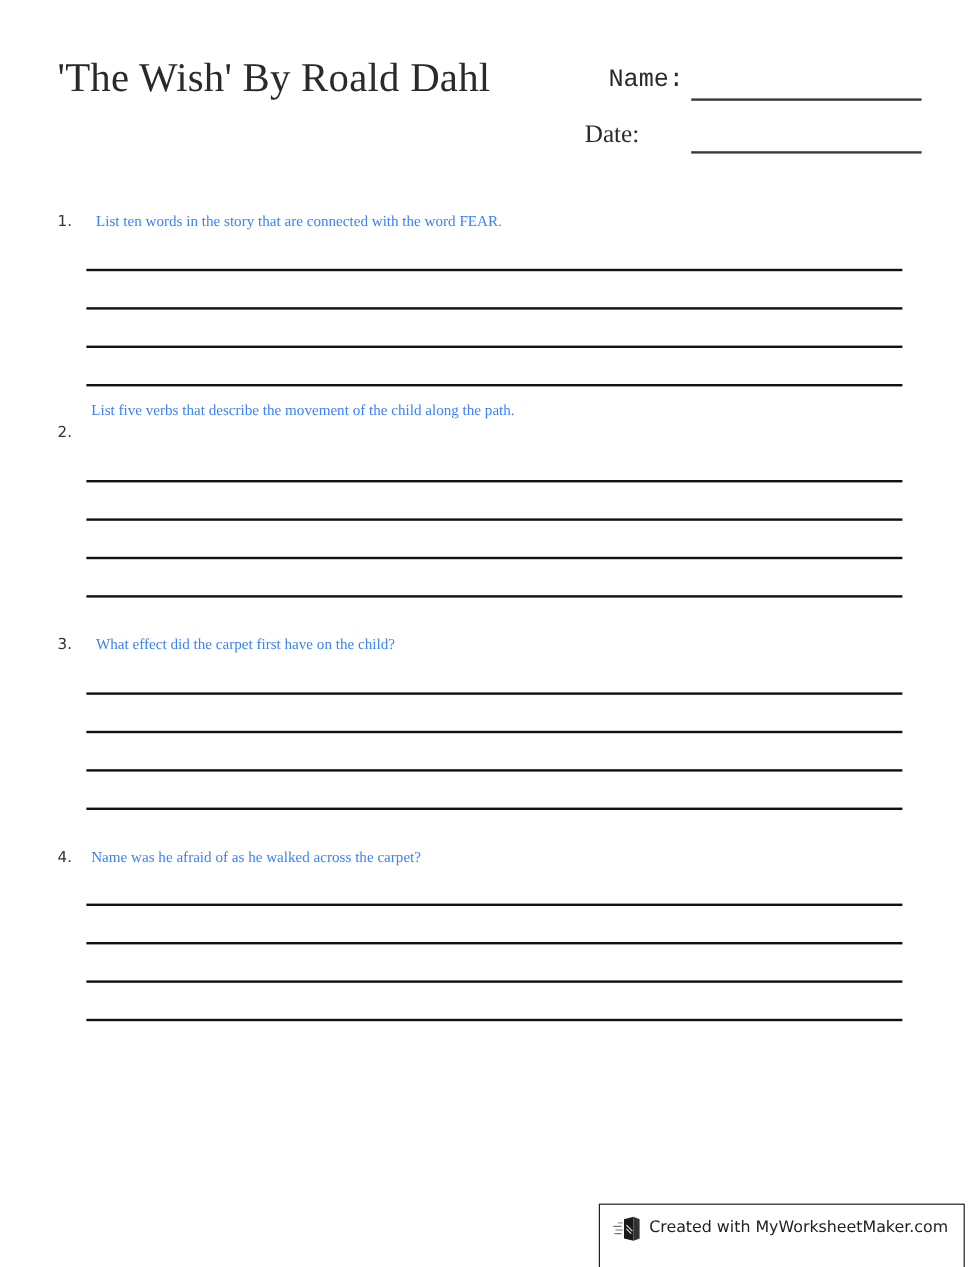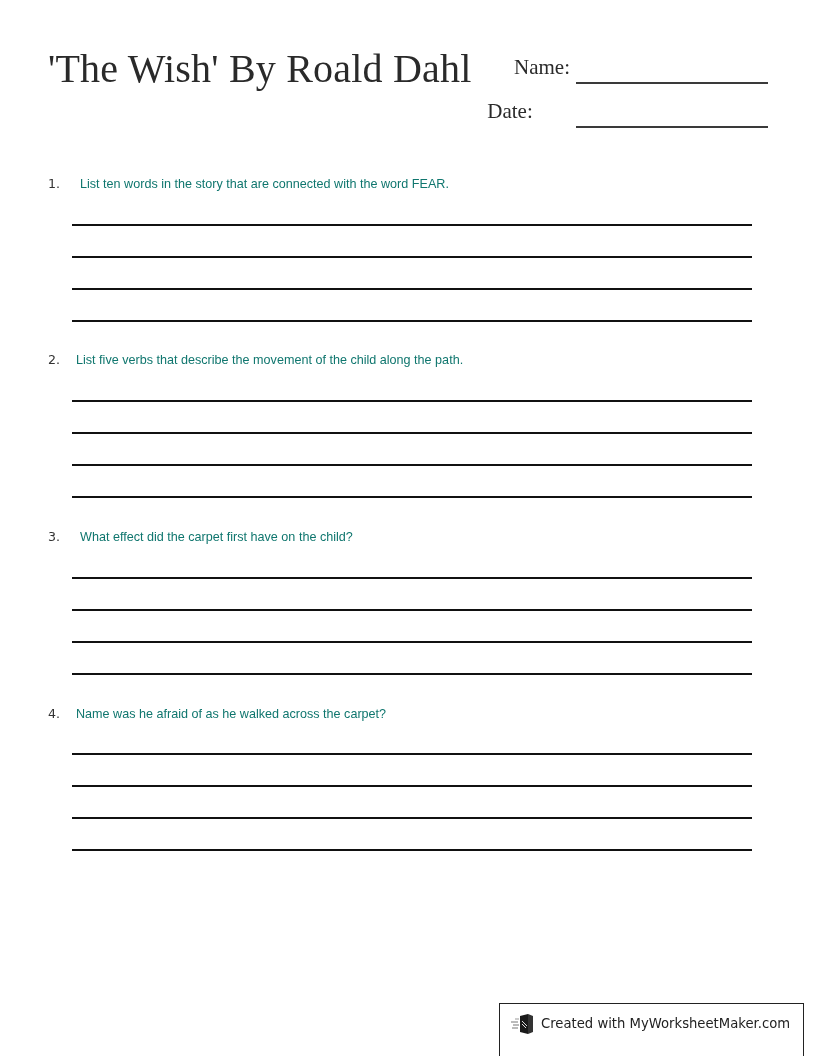--- a/index.html
+++ b/index.html
@@ -4,40 +4,40 @@
   <style>
     html, body { margin: 0; padding: 0; background: #ffffff; }
     body {
       width: 816px; height: 1056px; position: relative; overflow: hidden;
       color: #222222;
       font-family: "Liberation Sans", sans-serif;
     }
     .title {
       position: absolute; left: 48px; top: 49px;
       font-family: "Liberation Serif", "DejaVu Serif", serif;
-      font-size: 40px; color: #2a2a2a; letter-spacing: 0.2px;
+      font-size: 34px; color: #2a2a2a; letter-spacing: 0.2px;
       white-space: nowrap; line-height: 1;
     }
     .field-label {
       position: absolute; width: 120px; text-align: right;
       font-family: "Liberation Serif", "DejaVu Serif", serif;
       font-size: 21px; color: #2a2a2a; line-height: 1; white-space: nowrap;
     }
     .field-line {
       position: absolute; left: 576px; width: 192px; height: 1.5px;
       background: #3a3a3a;
     }
     .q-num {
       position: absolute; left: 48px;
       font-size: 13.5px; color: #333333; line-height: 1; white-space: nowrap;
     }
     .q-text {
       position: absolute;
-      font-size: 13.5px; color: #0f766e; line-height: 1; white-space: nowrap;
-      font-family: Liberation Sans, sans-serif; font-size: 12.6px;
+      font-size: 13.5px; color: #3b82f6; line-height: 1; white-space: nowrap;
+      font-family: Liberation Serif, serif; font-size: 12.6px;
     }
     .q-num { font-family: "DejaVu Sans", sans-serif; font-size: 12.6px; }
     .answer-line {
       position: absolute; left: 72px; width: 680px; height: 2px;
       background: #111111;
     }
     .footer {
       position: absolute; left: 499px; top: 1003px; width: 305px; height: 59px;
       border: 1.5px solid #222222; box-sizing: border-box;
       display: flex; align-items: center;
@@ -47,38 +47,38 @@
       position: absolute; left: 41px; top: 13px;
       font-family: "DejaVu Sans", sans-serif; font-size: 13.2px; color: #222222;
       white-space: nowrap; line-height: 1;
     }
   </style>
 </head>
 <body>
 
 <div class="title">'The Wish' By Roald Dahl</div>
 
-<div class="field-label" style="left:450px; top:57px;">Name:</div>
+<div class="field-label" style="left:450px; top:57px;font-family:Liberation Mono, monospace;">Name:</div>
 <div class="field-line" style="top:82px;"></div>
 
 <div class="field-label" style="left:450px; top:101px;text-align:center;">Date:</div>
 <div class="field-line" style="top:126px;"></div>
 
 <div>
   <div class="q-num" style="top:178px;">1.</div>
   <div class="q-text" style="left:80px; top:178px;">List ten words in the story that are connected with the word FEAR.</div>
   <div class="answer-line" style="top:224px;"></div>
   <div class="answer-line" style="top:256px;"></div>
   <div class="answer-line" style="top:288px;"></div>
   <div class="answer-line" style="top:320px;"></div>
 </div>
 
 <div>
   <div class="q-num" style="top:354px;">2.</div>
-  <div class="q-text" style="left:76px; top:354px;">List five verbs that describe the movement of the child along the path.</div>
+  <div class="q-text" style="left:76px; top:336px;">List five verbs that describe the movement of the child along the path.</div>
   <div class="answer-line" style="top:400px;"></div>
   <div class="answer-line" style="top:432px;"></div>
   <div class="answer-line" style="top:464px;"></div>
   <div class="answer-line" style="top:496px;"></div>
 </div>
 
 <div>
   <div class="q-num" style="top:531px;">3.</div>
   <div class="q-text" style="left:80px; top:531px;">What effect did the carpet first have on the child?</div>
   <div class="answer-line" style="top:577px;"></div>

